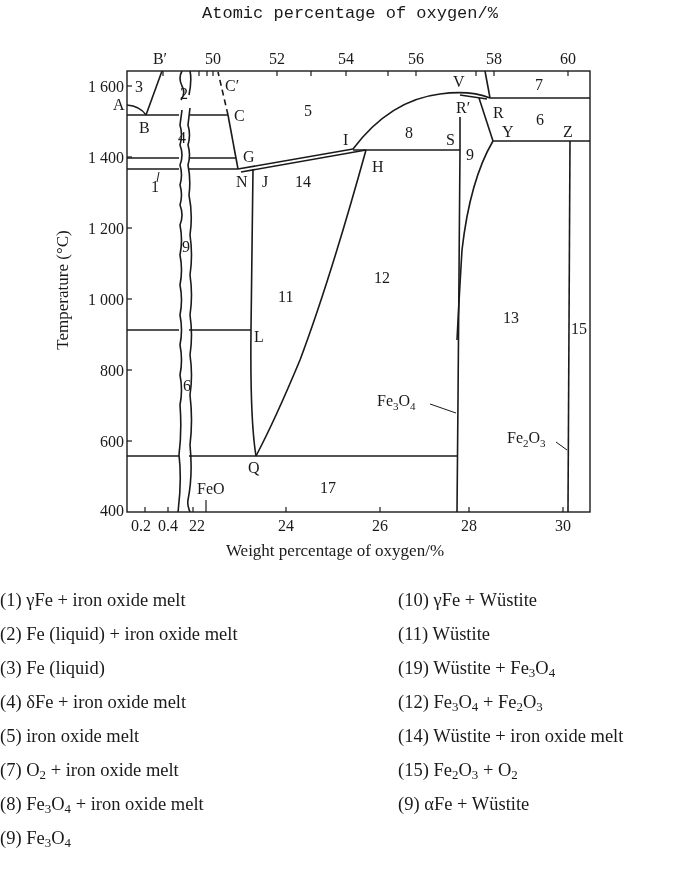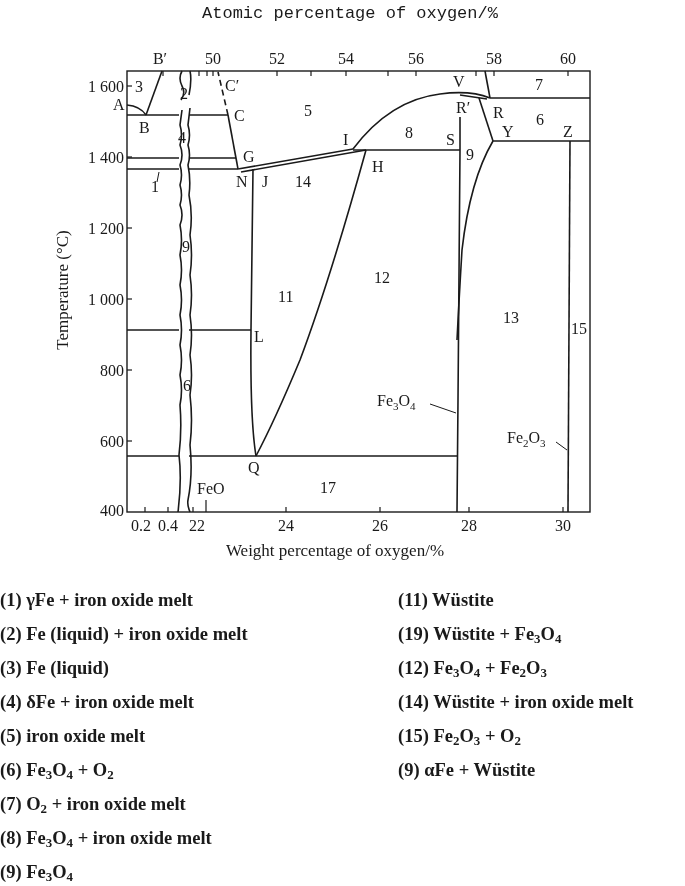--- a/index.html
+++ b/index.html
@@ -7,21 +7,21 @@
   #chart { position: absolute; left: 0; top: 0; width: 685px; height: 570px; }
   .top-title { font-family: "Liberation Mono", monospace; font-size: 17px; }
   .tick-label { font-family: "Liberation Serif", serif; font-size: 16px; fill: #1a1a1a; }
   .region-label { font-family: "Liberation Serif", serif; font-size: 16px; fill: #1a1a1a; }
   .point-label { font-family: "Liberation Serif", serif; font-size: 16px; fill: #1a1a1a; }
   .axis-title { font-family: "Liberation Serif", serif; font-size: 17px; fill: #1a1a1a; }
   .line { stroke: #1a1a1a; stroke-width: 1.6; fill: none; }
   .legend { position: absolute; font-family: "Liberation Serif", serif; font-size: 18.5px; line-height: 34px; color: #1a1a1a; }
   .legend-left { left: 0; top: 583px; }
   .legend-right { left: 398px; top: 583px; }
-  .legend-item { white-space: nowrap; height: 34px; font-weight: bold; }
+  .legend-item { white-space: nowrap; height: 34px; }
   sub { font-size: 70%; vertical-align: -3px; line-height: 0; }
 </style>
 </head>
 <body>
 
 <svg id="chart" width="685" height="570" viewBox="0 0 685 570" xmlns="http://www.w3.org/2000/svg">
 
   <text class="axis-title top-title" x="350" y="18" text-anchor="middle" style="font-family:'Liberation Mono',monospace;font-size:17px">Atomic percentage of oxygen/%</text>
 
   <g>
@@ -197,26 +197,26 @@
   <text class="point-label" x="377" y="406"><tspan>Fe</tspan><tspan font-size="11" dy="4">3</tspan><tspan dy="-4">O</tspan><tspan font-size="11" dy="4">4</tspan></text>
   <text class="point-label" x="507" y="443"><tspan>Fe</tspan><tspan font-size="11" dy="4">2</tspan><tspan dy="-4">O</tspan><tspan font-size="11" dy="4">3</tspan></text>
 </svg>
 
 <div class="legend legend-left">
   <div class="legend-item"><span>(1)</span> <span>γFe + iron oxide melt</span></div>
   <div class="legend-item"><span>(2)</span> <span>Fe (liquid) + iron oxide melt</span></div>
   <div class="legend-item"><span>(3)</span> <span>Fe (liquid)</span></div>
   <div class="legend-item"><span>(4)</span> <span>δFe + iron oxide melt</span></div>
   <div class="legend-item"><span>(5)</span> <span>iron oxide melt</span></div>
-  <div class="legend-item"><span>(6)</span> <span>Fe</span><sub>3</sub><span>O</span><sub>4</sub><span> + O</span><sub>2</sub></div>
   <div class="legend-item"><span>(7)</span> <span>O</span><sub>2</sub><span> + iron oxide melt</span></div>
   <div class="legend-item"><span>(8)</span> <span>Fe</span><sub>3</sub><span>O</span><sub>4</sub><span> + iron oxide melt</span></div>
   <div class="legend-item"><span>(9)</span> <span>Fe</span><sub>3</sub><span>O</span><sub>4</sub></div>
 </div>
 
 <div class="legend legend-right">
+  <div class="legend-item"><span>(10)</span> <span>γFe + Wüstite</span></div>
   <div class="legend-item"><span>(11)</span> <span>Wüstite</span></div>
   <div class="legend-item"><span>(19)</span> <span>Wüstite + Fe</span><sub>3</sub><span>O</span><sub>4</sub></div>
   <div class="legend-item"><span>(12)</span> <span>Fe</span><sub>3</sub><span>O</span><sub>4</sub><span> + Fe</span><sub>2</sub><span>O</span><sub>3</sub></div>
   <div class="legend-item"><span>(14)</span> <span>Wüstite + iron oxide melt</span></div>
   <div class="legend-item"><span>(15)</span> <span>Fe</span><sub>2</sub><span>O</span><sub>3</sub><span> + O</span><sub>2</sub></div>
   <div class="legend-item"><span>(9)</span> <span>αFe + Wüstite</span></div>
 </div>
 
 </body></html>

